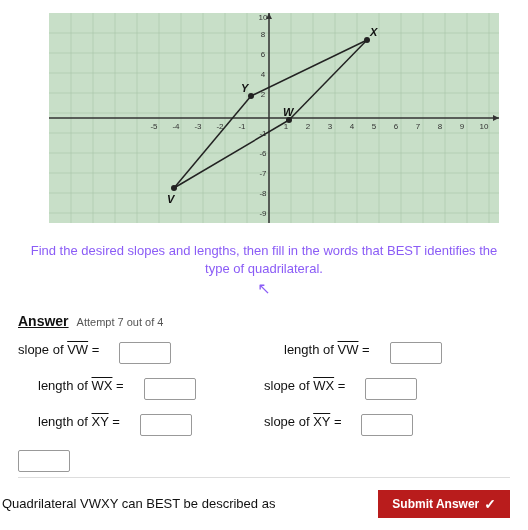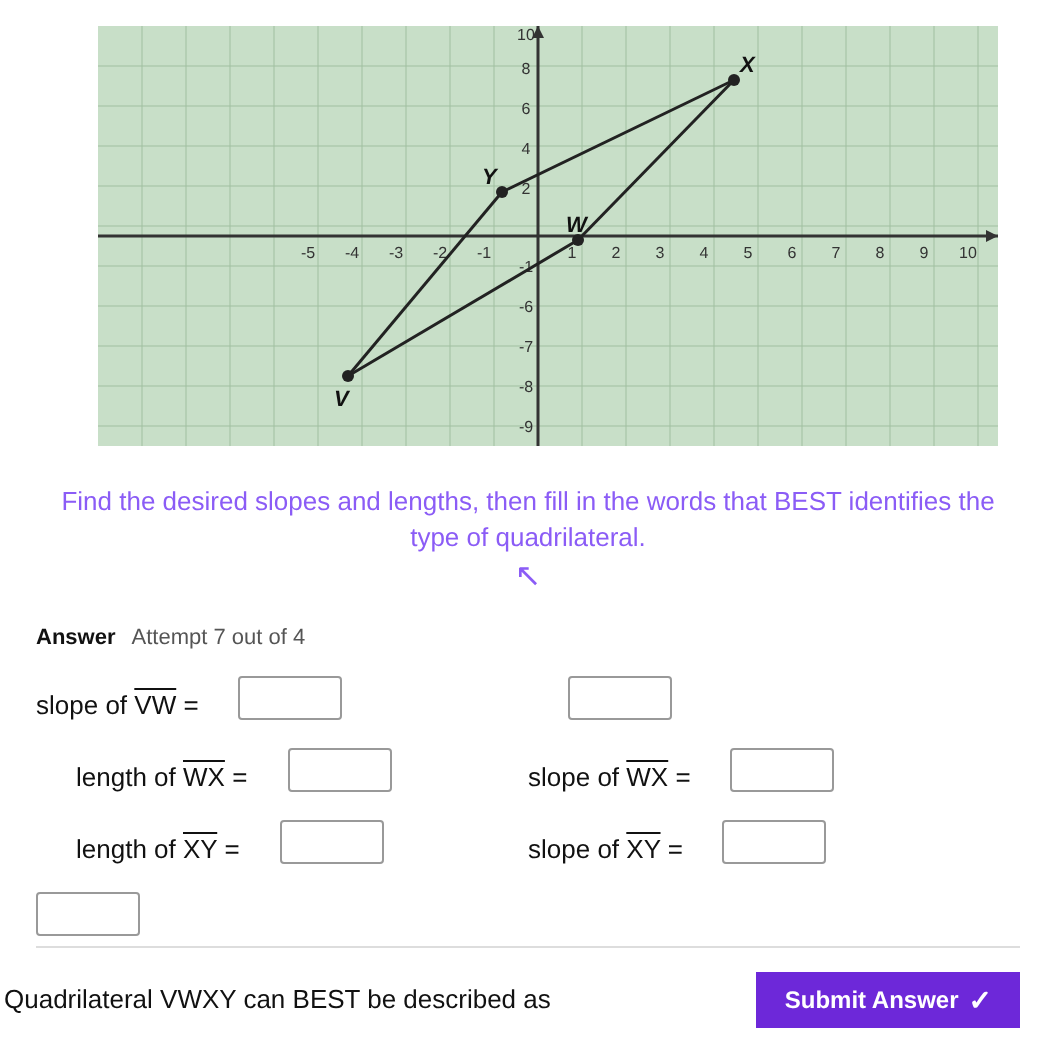--- a/index.html
+++ b/index.html
@@ -38,37 +38,38 @@
 
     .answer-header {
       display: flex;
       align-items: baseline;
       gap: 8px;
       margin-bottom: 8px;
     }
 
     .answer-label {
       font-weight: bold;
-      font-size: 11px;
+      font-size: 14px;
+      text-decoration: underline;
     }
 
     .attempt-label {
       font-size: 11px;
       color: #555;
     }
 
     .fields-grid {
       display: grid;
       grid-template-columns: 1fr 1fr;
       gap: 4px 0;
     }
 
     .field-row {
       display: flex;
-      align-items: flex-end;
+      align-items: flex-start;
       gap: 20px;
       padding: 5px 0;
     }
 
     .field-label {
       font-size: 13px;
       white-space: nowrap;
     }
 
     .field-label .overline {
@@ -92,21 +93,21 @@
       padding: 10px 18px 6px 2px;
       margin-top: 2px;
     }
 
     .quadrilateral-text {
       font-size: 13px;
       flex: 1;
     }
 
     .submit-btn {
-      background: #6d28d9;
+      background: #b91c1c;
       color: #fff;
       border: none;
       border-radius: 0;
       padding: 6px 14px;
       font-size: 12px;
       font-weight: bold;
       cursor: pointer;
       display: flex;
       align-items: center;
       gap: 5px;
@@ -232,20 +233,23 @@
   <div class="fields-grid">
 
     <div class="field-row">
       <span class="field-label">
         slope of <span class="overline">VW</span> =
       </span>
       <input type="text" class="answer-input" value="" style="">
     </div>
 
     <div class="field-row" style="padding-left:20px;">
+      <span class="field-label">
+        length of <span class="overline">VW</span> =
+      </span>
       <input type="text" class="answer-input" value="" style="">
     </div>
 
     <div class="field-row" style="padding-left:20px;">
       <span class="field-label">
         length of <span class="overline">WX</span> =
       </span>
       <input type="text" class="answer-input" value="" style="">
     </div>
 

